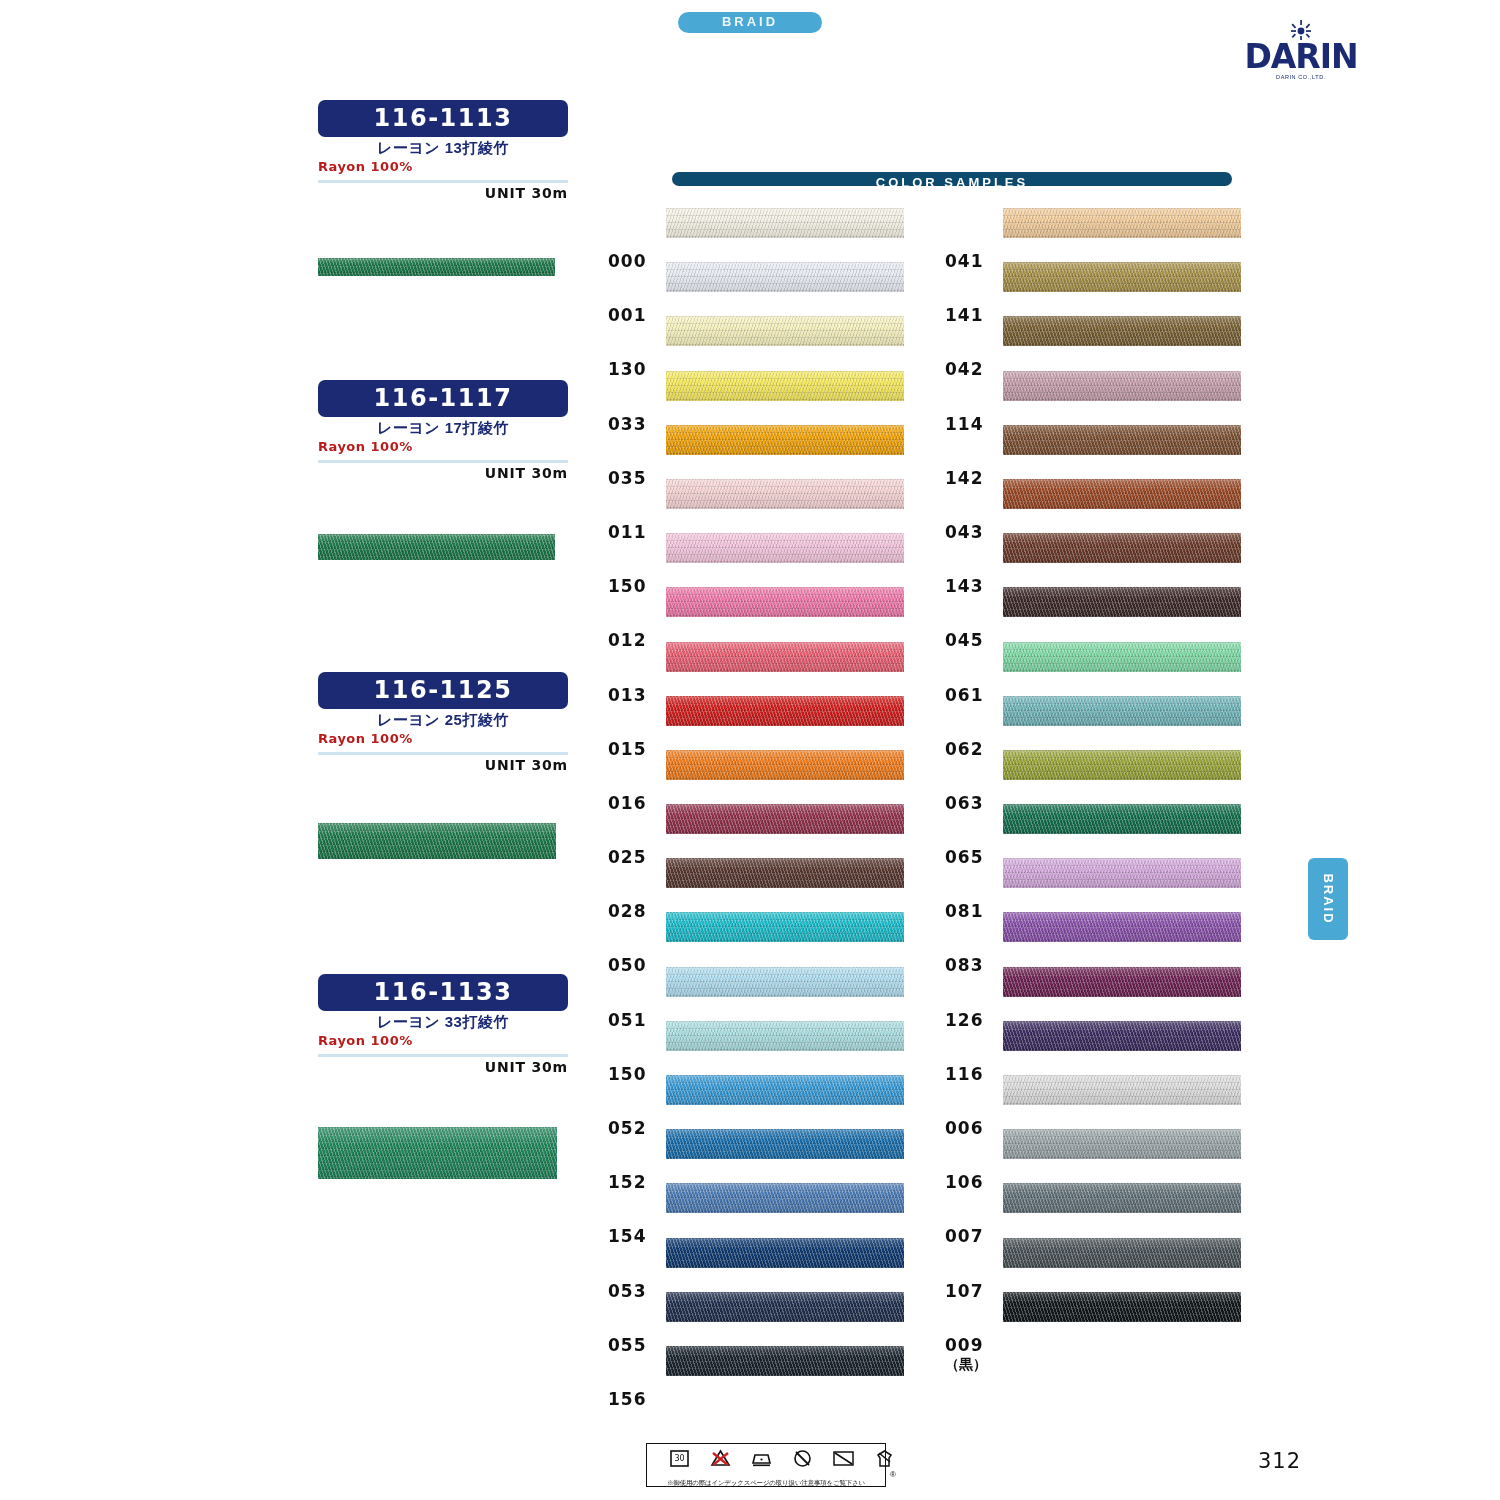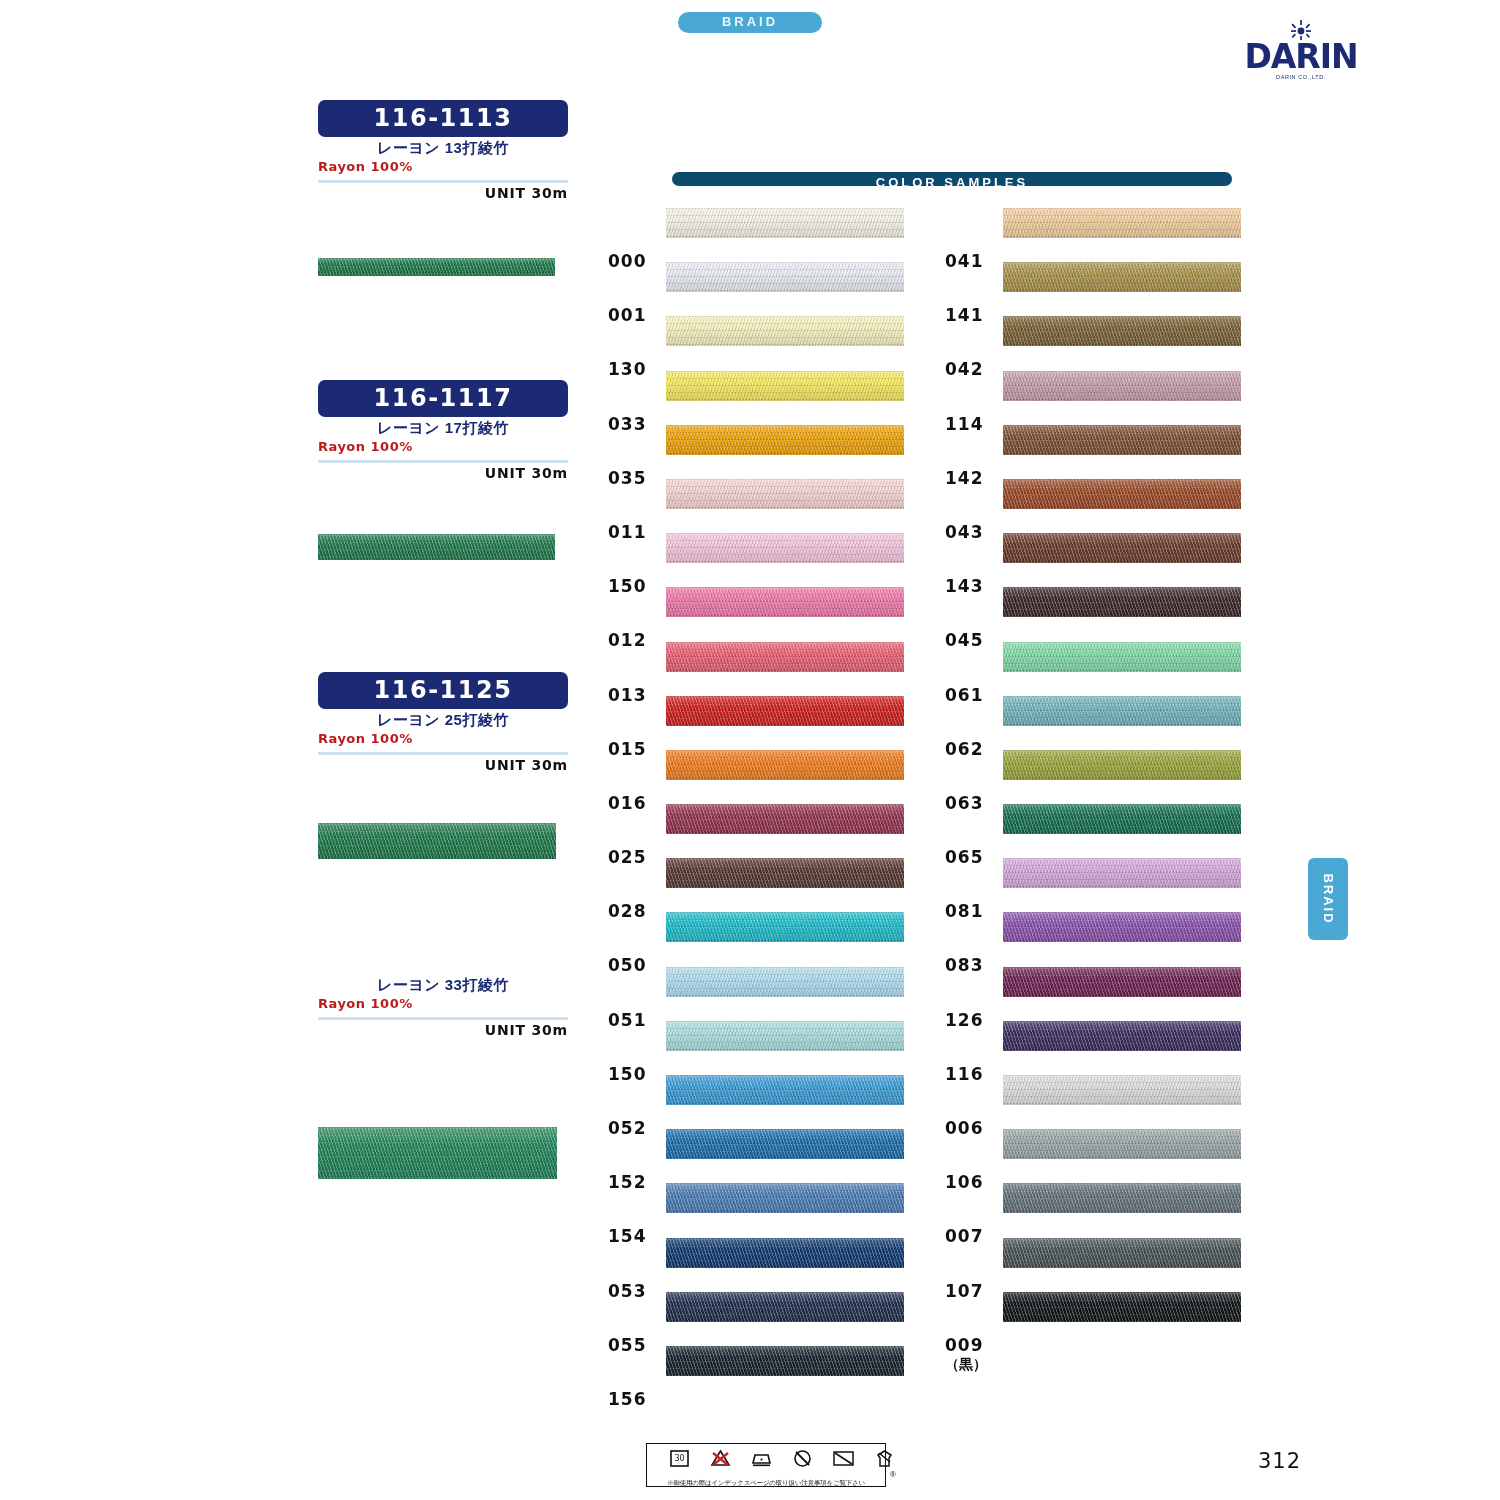--- a/index.html
+++ b/index.html
@@ -191,20 +191,21 @@
   <div class="product" style="top:672px">
     <div class="sku-badge">116-1125</div>
     <div class="sku-jp">レーヨン 25打綾竹</div>
     <div class="sku-mat">Rayon  100%</div>
     <div class="sku-rule"></div>
     <div class="sku-unit">UNIT  30m</div>
   </div>
   <div class="prod-swatch swatch" id="ps2" style="top: 823px; width: 238px; background: rgb(31, 122, 76); height: 36px;"></div>
 
   <div class="product" style="top:974px">
+    <div class="sku-badge">116-1133</div>
     <div class="sku-jp">レーヨン 33打綾竹</div>
     <div class="sku-mat">Rayon  100%</div>
     <div class="sku-rule"></div>
     <div class="sku-unit">UNIT  30m</div>
   </div>
   <div class="prod-swatch swatch" id="ps3" style="top: 1127px; width: 239px; background: rgb(33, 134, 90); height: 52px;"></div>
 
   <div class="cs-pill">COLOR  SAMPLES</div>
 
   <div class="col col-left" id="col-left">

